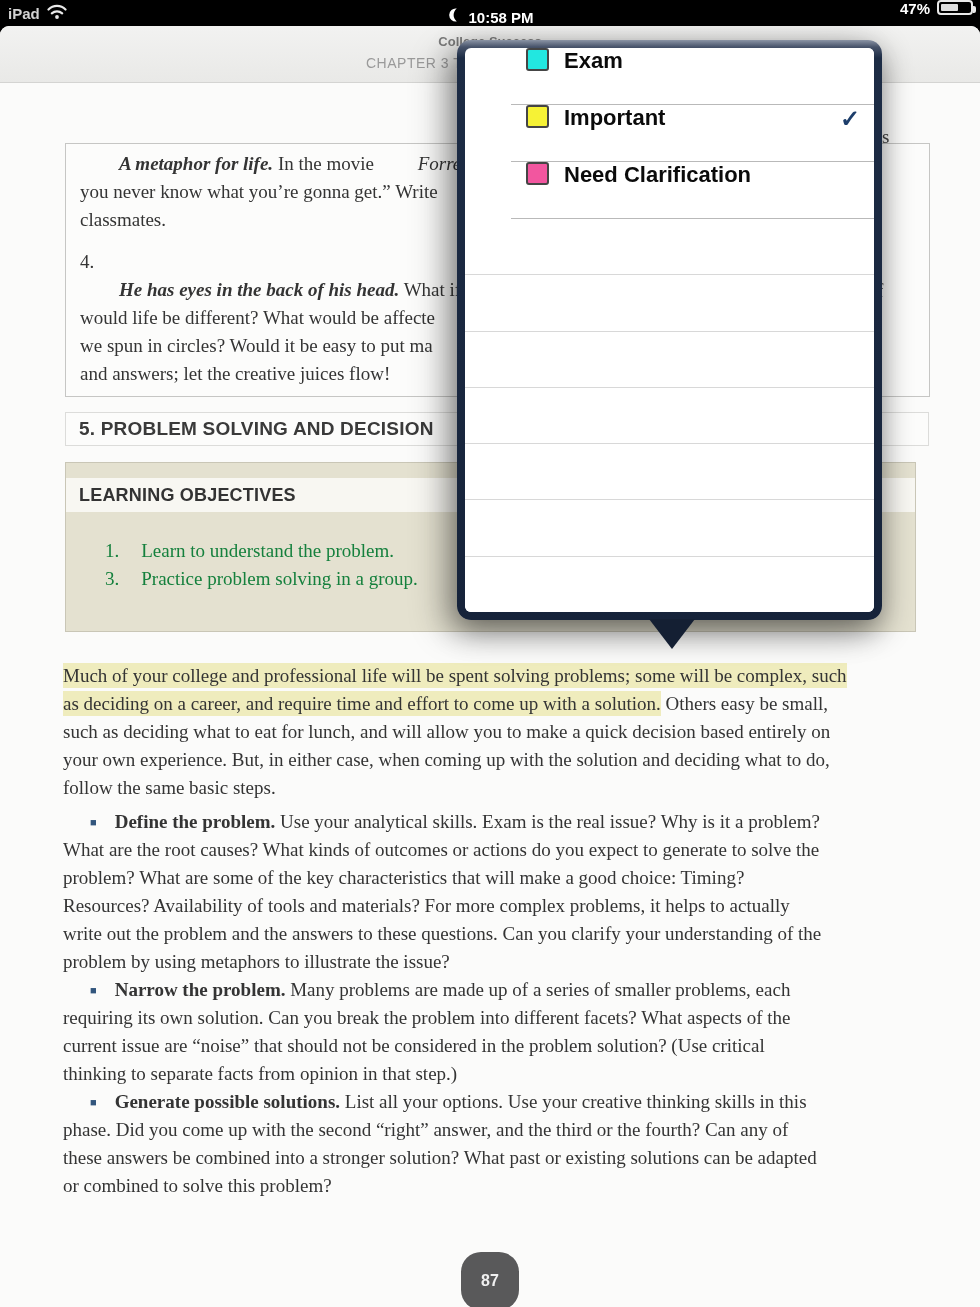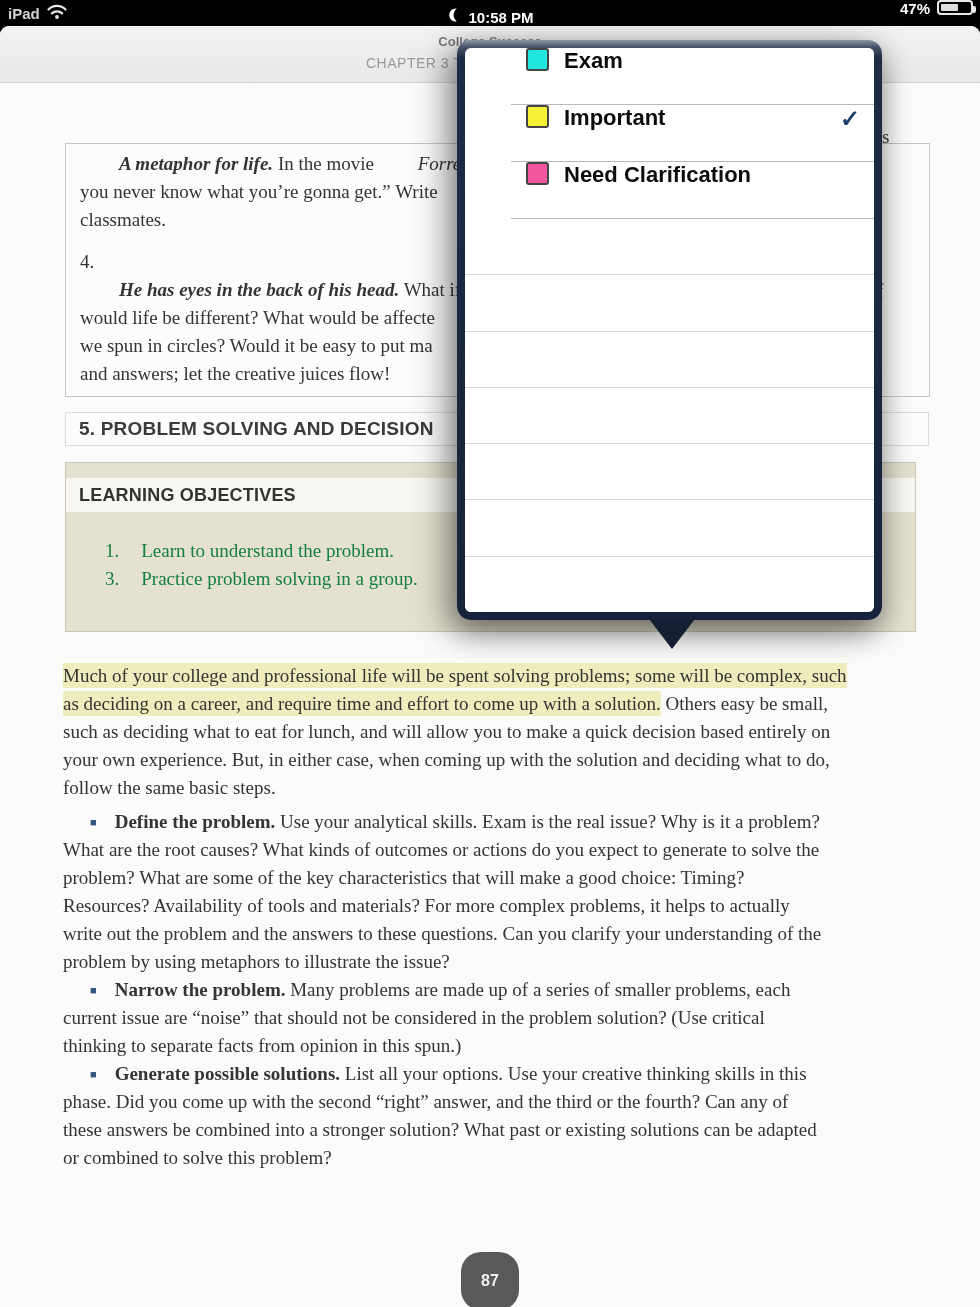--- a/index.html
+++ b/index.html
@@ -160,22 +160,23 @@
       </div>
 
     <div id="bullet-para">
         <div class="tl"><span class="bullet">■</span><span class="b">Define the problem.</span><span> Use your analytical skills. Exam is the real issue? Why is it a problem?</span></div>
         <div class="tl"><span>What are the root causes? What kinds of outcomes or actions do you expect to generate to solve the</span></div>
         <div class="tl"><span>problem? What are some of the key characteristics that will make a good choice: Timing?</span></div>
         <div class="tl"><span>Resources? Availability of tools and materials? For more complex problems, it helps to actually</span></div>
         <div class="tl"><span>write out the problem and the answers to these questions. Can you clarify your understanding of the</span></div>
         <div class="tl"><span>problem by using metaphors to illustrate the issue?</span></div>
         <div class="tl"><span class="bullet">■</span><span class="b">Narrow the problem.</span><span> Many problems are made up of a series of smaller problems, each</span></div>
+        <div class="tl"><span>requiring its own solution. Can you break the problem into different facets? What aspects of the</span></div>
         <div class="tl"><span>current issue are “noise” that should not be considered in the problem solution? (Use critical</span></div>
-        <div class="tl"><span>thinking to separate facts from opinion in this spun.)</span></div>
+        <div class="tl"><span>thinking to separate facts from opinion in that step.)</span></div>
         <div class="tl"><span class="bullet">■</span><span class="b">Generate possible solutions.</span><span> List all your options. Use your creative thinking skills in this</span></div>
         <div class="tl"><span>phase. Did you come up with the second “right” answer, and the third or the fourth? Can any of</span></div>
         <div class="tl"><span>these answers be combined into a stronger solution? What past or existing solutions can be adapted</span></div>
         <div class="tl"><span>or combined to solve this problem?</span></div>
       </div>
   </div>
 
   <span class="edge-frag" id="frag-a">s</span>
   <span class="edge-frag" id="frag-b">f</span>
   <span class="edge-frag" id="frag-c">s</span>

